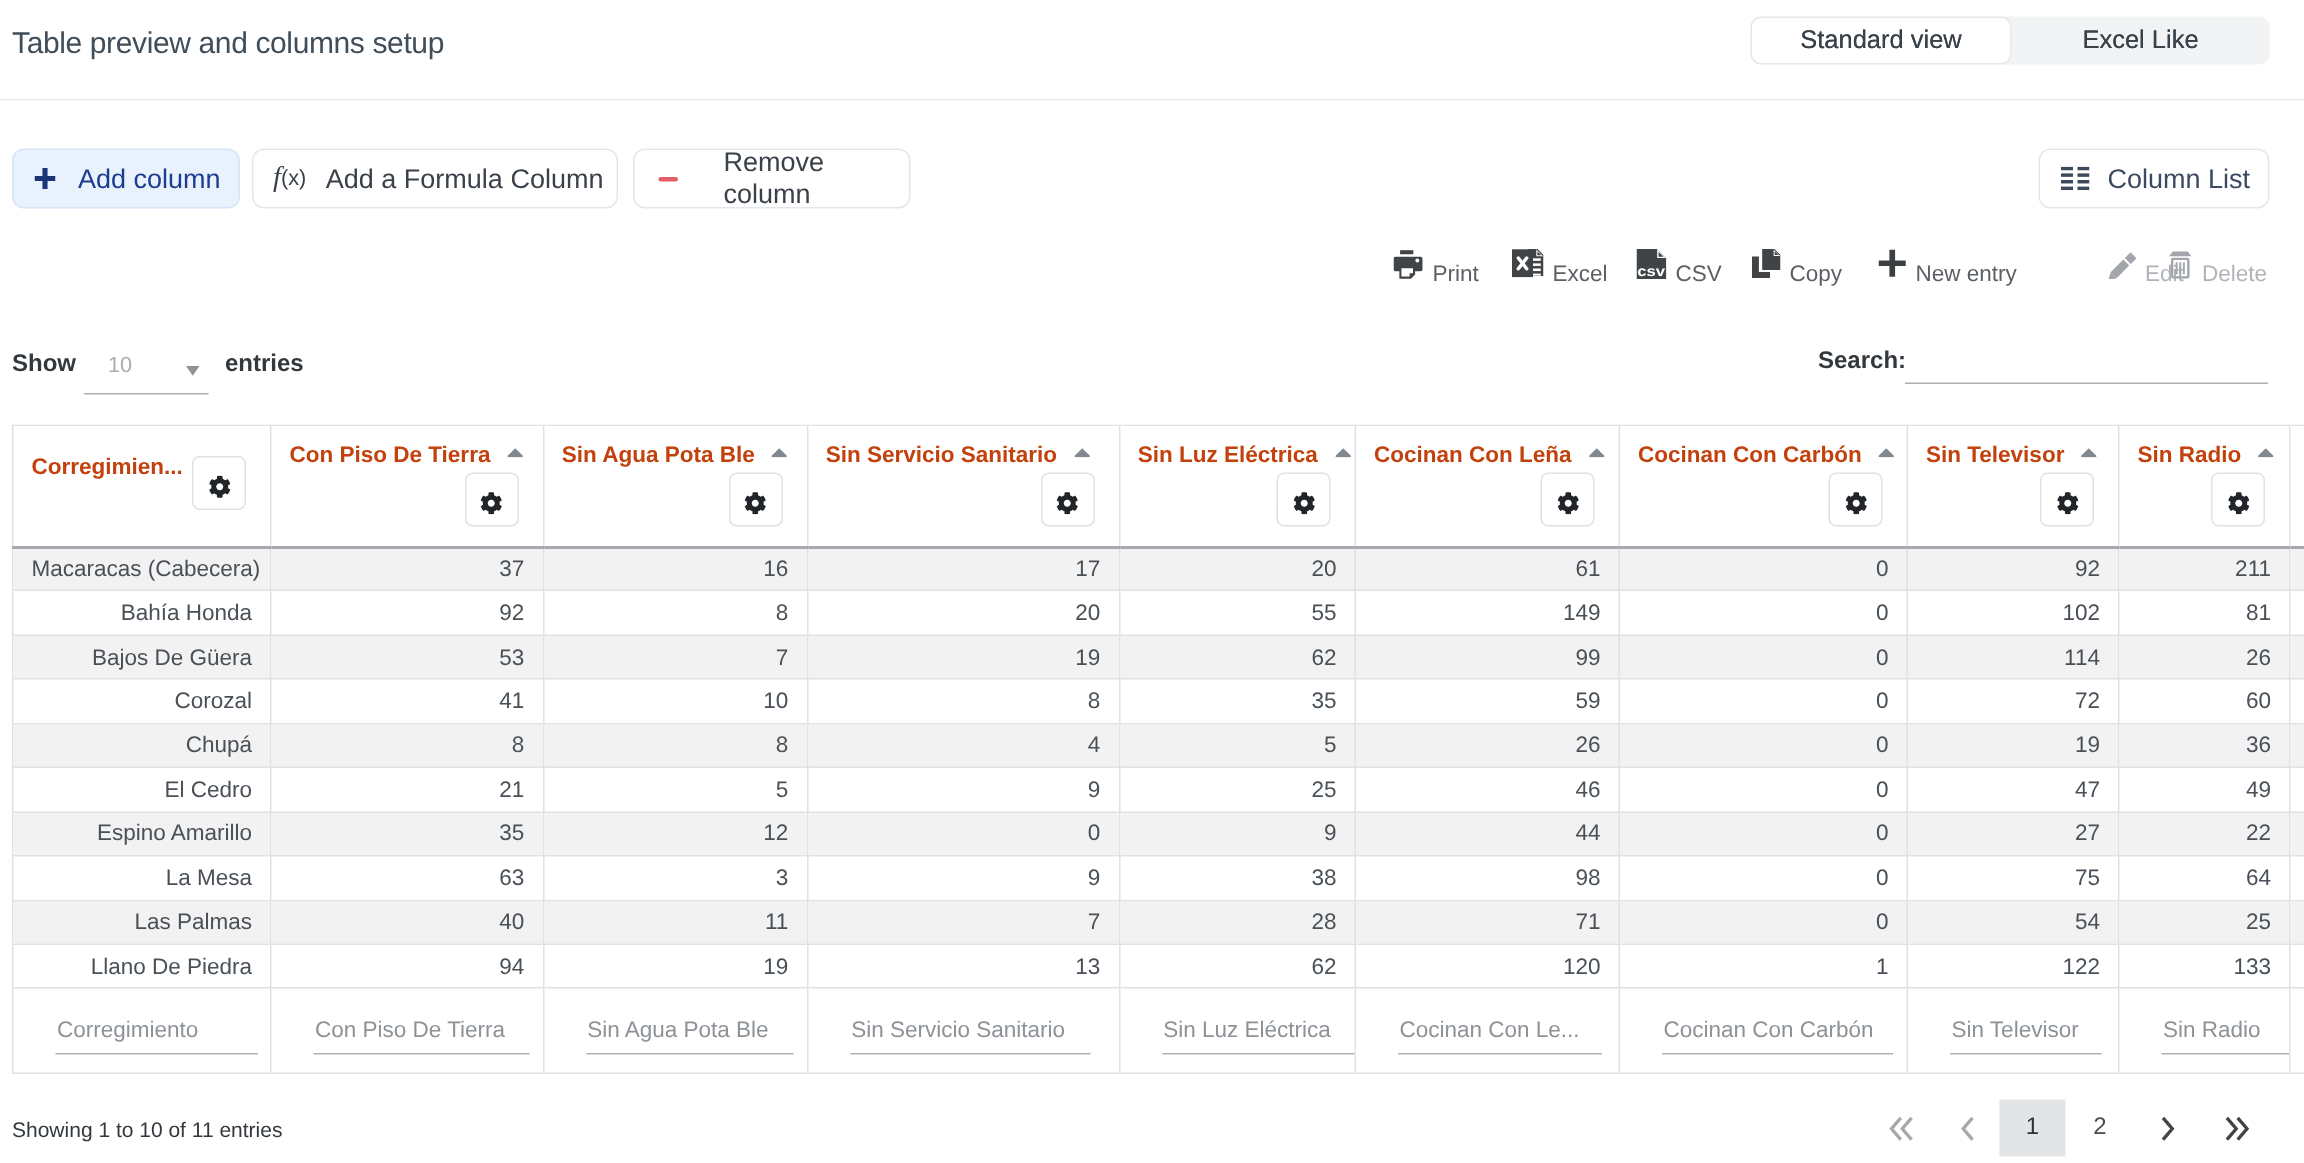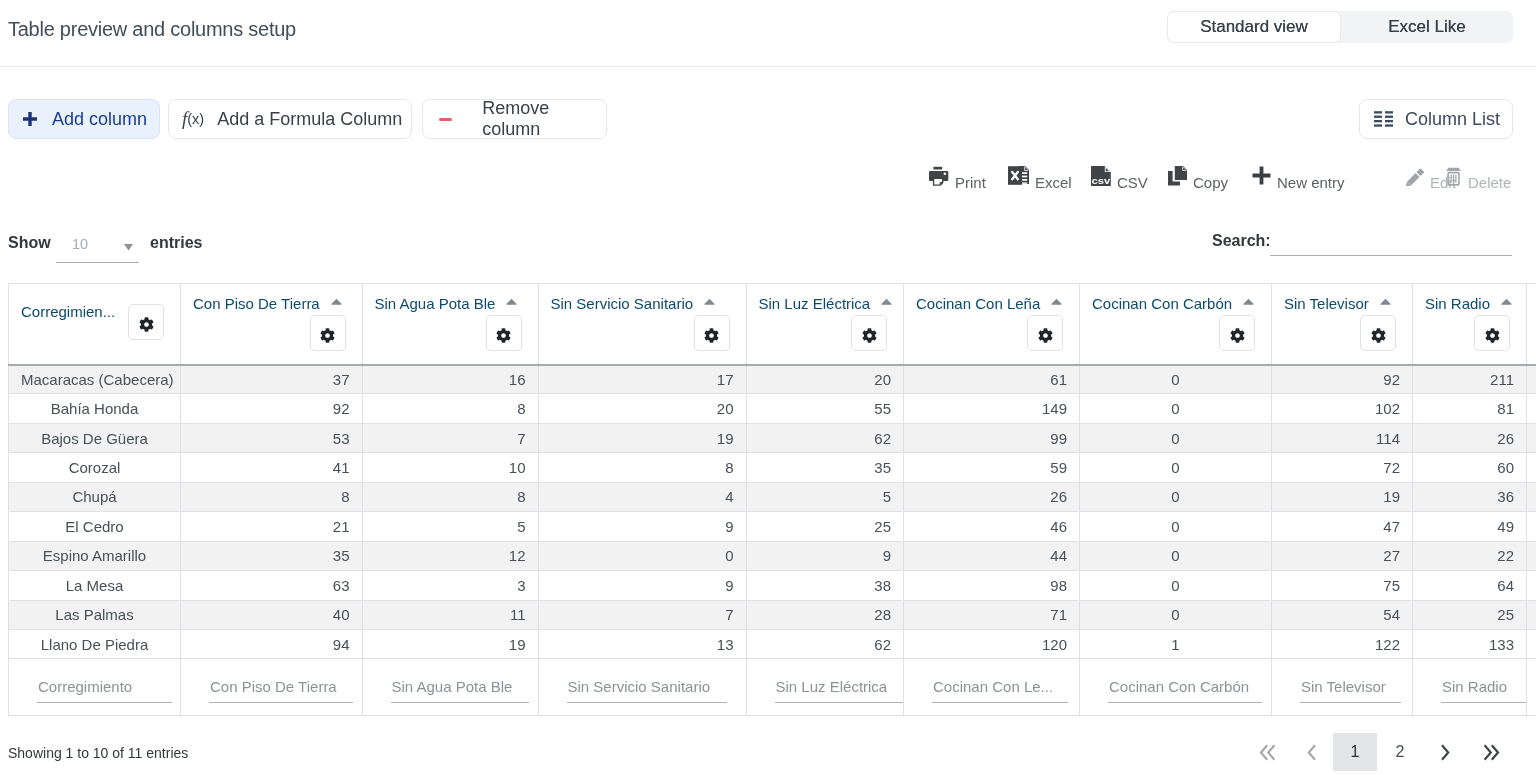--- a/index.html
+++ b/index.html
@@ -26,29 +26,29 @@
 
 .showrow { position:absolute; top:230px; left:0; width:1536px; height:36px; }
 .bold16 { font-weight:bold; font-size:16px; color:#33383d; }
 
 
 .twrap { position:absolute; left:8px; top:283px; width:1528px; height:434px; overflow:hidden; }
 table { border-collapse:collapse; table-layout:fixed; width:1710px; }
 col.c0{width:172px} col.c1{width:181.5px} col.c2{width:176px} col.c3{width:208px}
 col.c4{width:157.5px} col.c5{width:176px} col.c6{width:192px} col.c7{width:141px}
 col.c8{width:114px} col.c9{width:192px}
-th { height:81px; border:1px solid #dee2e6; border-bottom:2px solid #a6aaae; position:relative; padding:0; vertical-align:top; font-weight:normal; font-size:15px; color:#0c4a6e; text-align:left; }
+th { height:81px; border:1px solid #dee2e6; border-bottom:2px solid #a6aaae; position:relative; padding:0; vertical-align:top; font-weight:bold; font-size:15px; color:#c2410c; text-align:left; }
 .h1 { display:flex; align-items:center; padding:11px 0 0 12px; }
 .caret { margin-left:11px; position:relative; top:-2px; }
 .gearbox { position:absolute; right:16px; top:31px; width:36px; height:36px; border:1px solid #dee2e6; border-radius:5px; background:#fff; display:flex; align-items:center; justify-content:center; }
 th.first .gearbox { top:20px; }
 th.first .h1 { padding:19px 0 0 12px; }
 td { height:29.45px; border:1px solid #dee2e6; font-size:15px; color:#495057; padding:0 12px; text-align:right; white-space:nowrap; overflow:hidden; }
 tr.odd td { background:#f2f2f2; }
-td.l { text-align:center; }
+td.l { text-align:right; }
 tr.filter td { height:57px; background:#fff; padding:0 0 0 28px; vertical-align:middle; }
 tr.filter input { border:none; outline:none; border-bottom:1px solid #aeb3b8; font-size:15px; font-family:"Liberation Sans",sans-serif; padding:1px 0 7px 1px; color:#495057; background:transparent; display:block; margin-top:6px; }
 tr.filter input::placeholder { color:#8d9297; opacity:1; }
 
 .footinfo { position:absolute; left:8px; top:745px; font-size:14px; line-height:17px; color:#33383d; }
 .pgbox { position:absolute; left:1333px; top:733px; width:44px; height:38px; background:#e3e4e5; display:flex; align-items:center; justify-content:center; font-size:16px; color:#2f3337; }
 .pg2 { position:absolute; left:1388px; top:733px; width:24px; height:38px; display:flex; align-items:center; justify-content:center; font-size:16px; color:#464c52; }
 </style>
 </head>
 <body>

